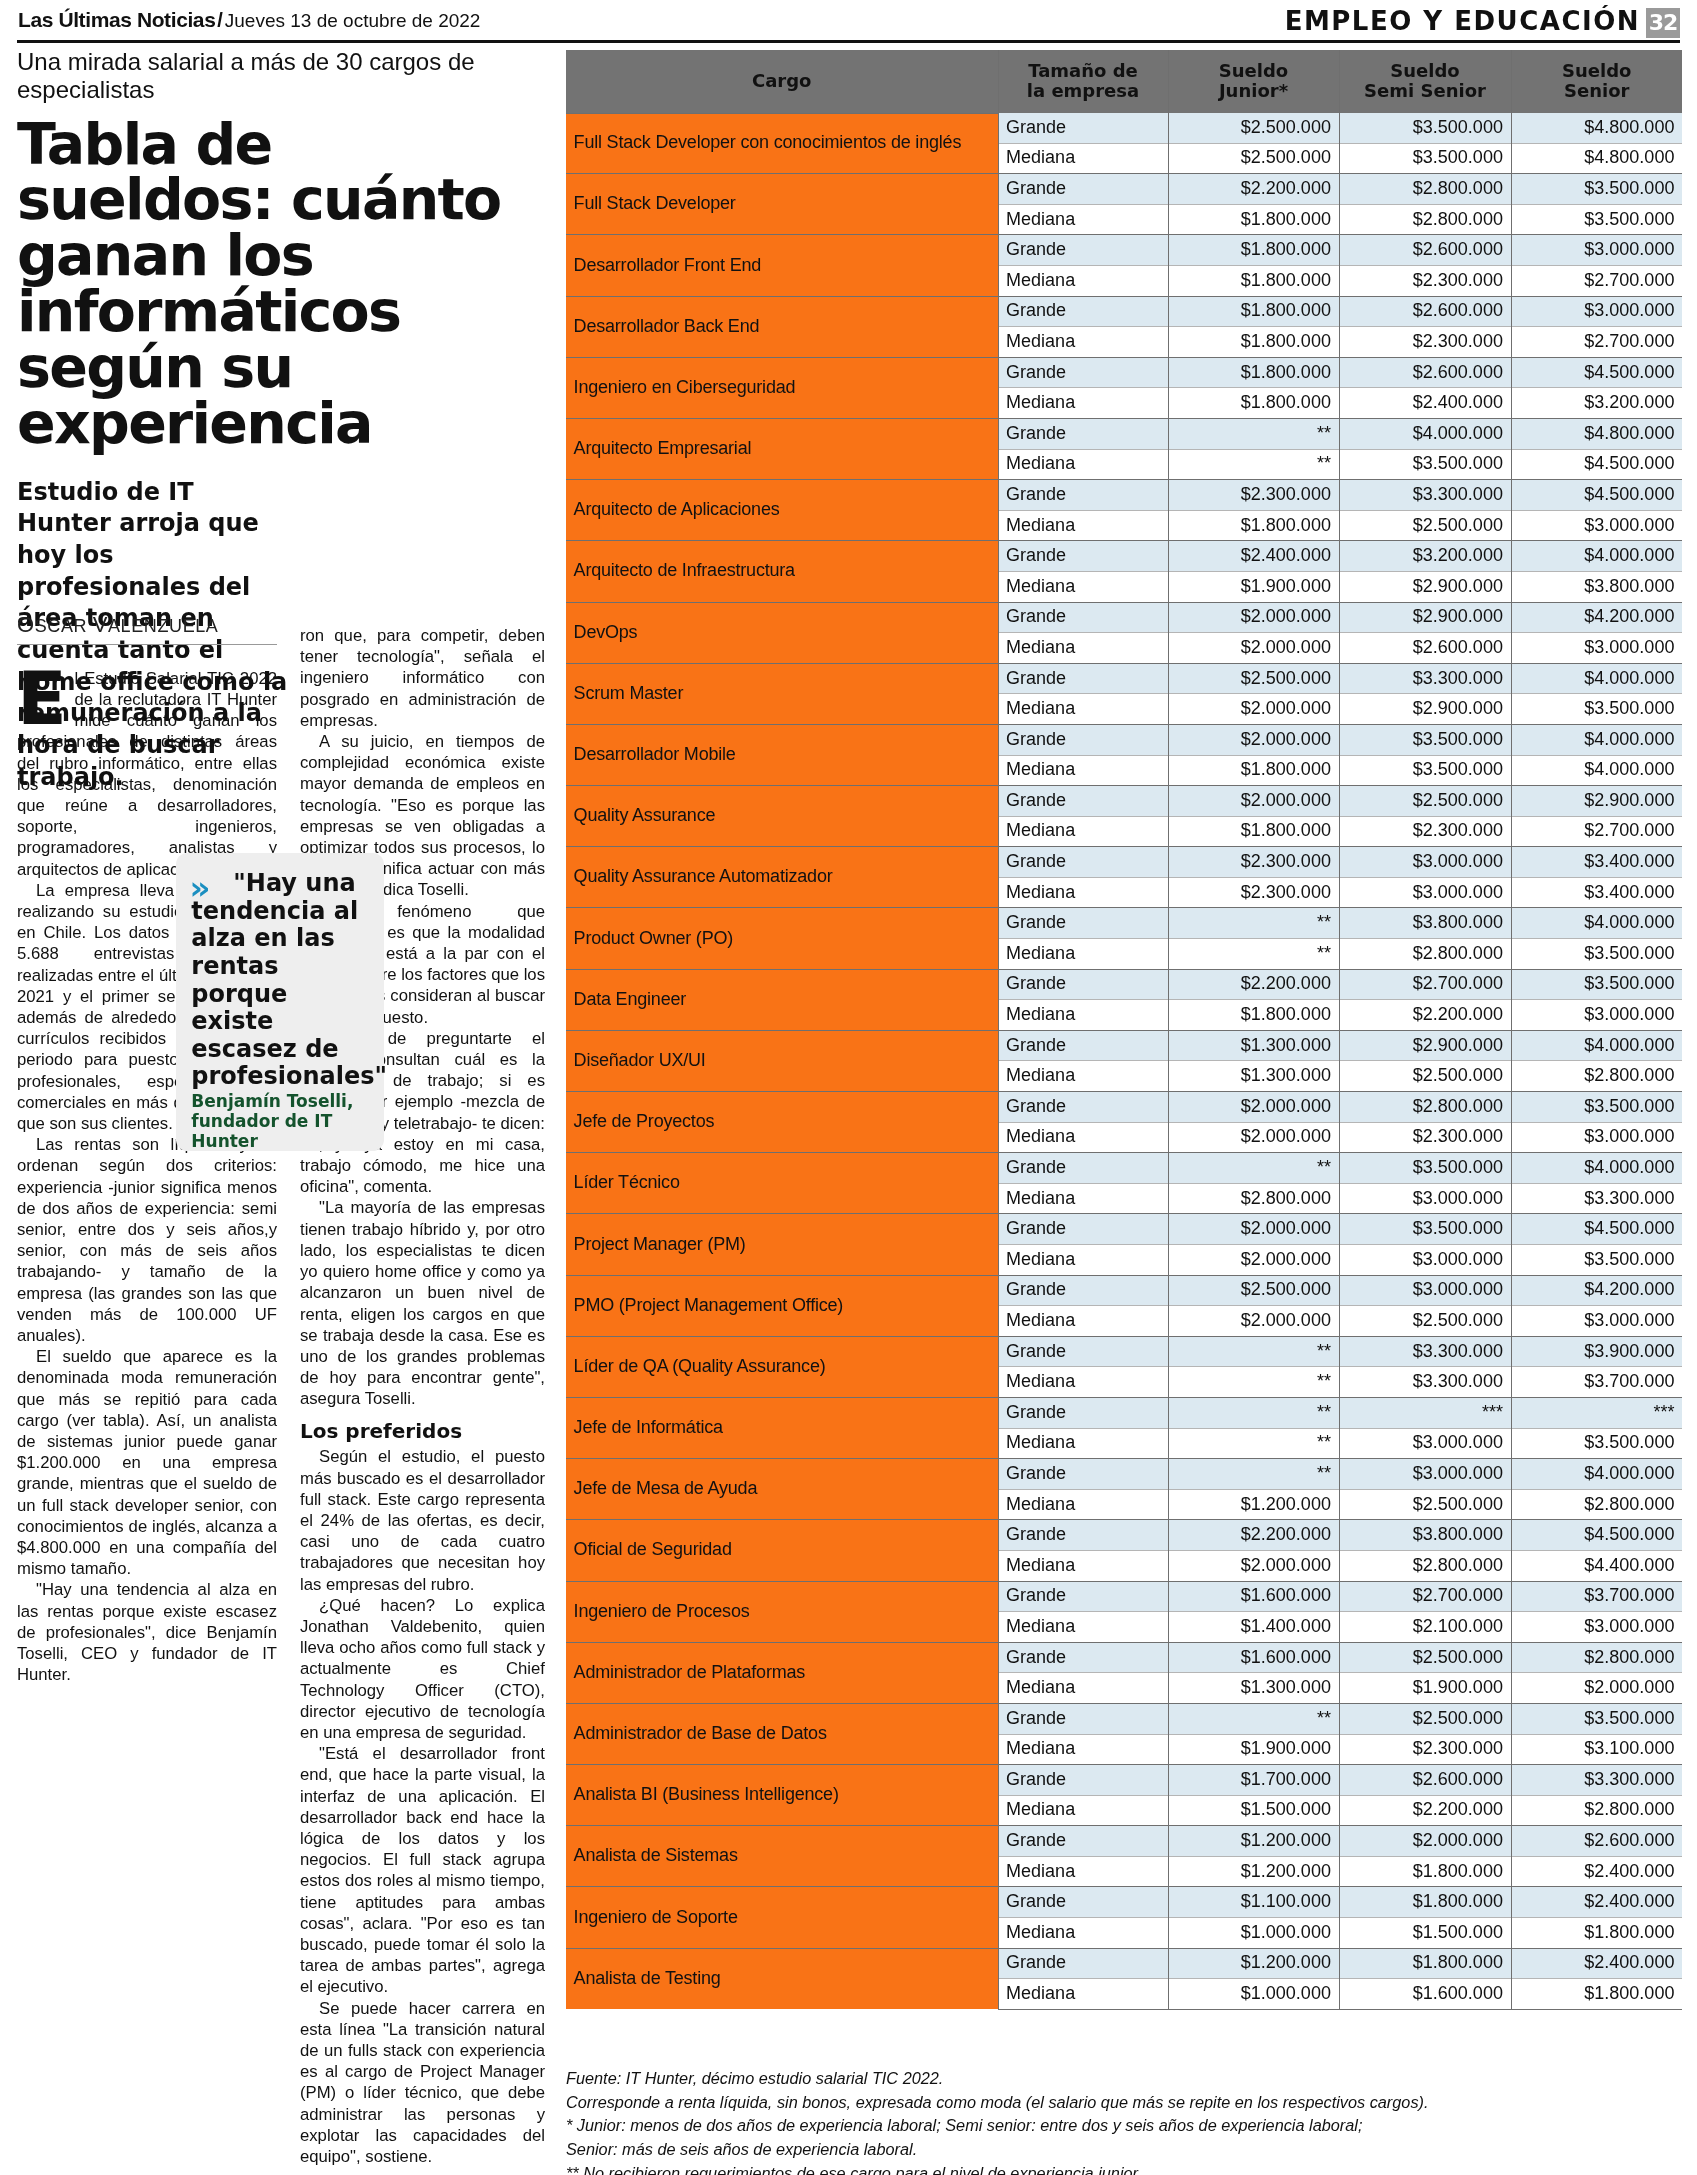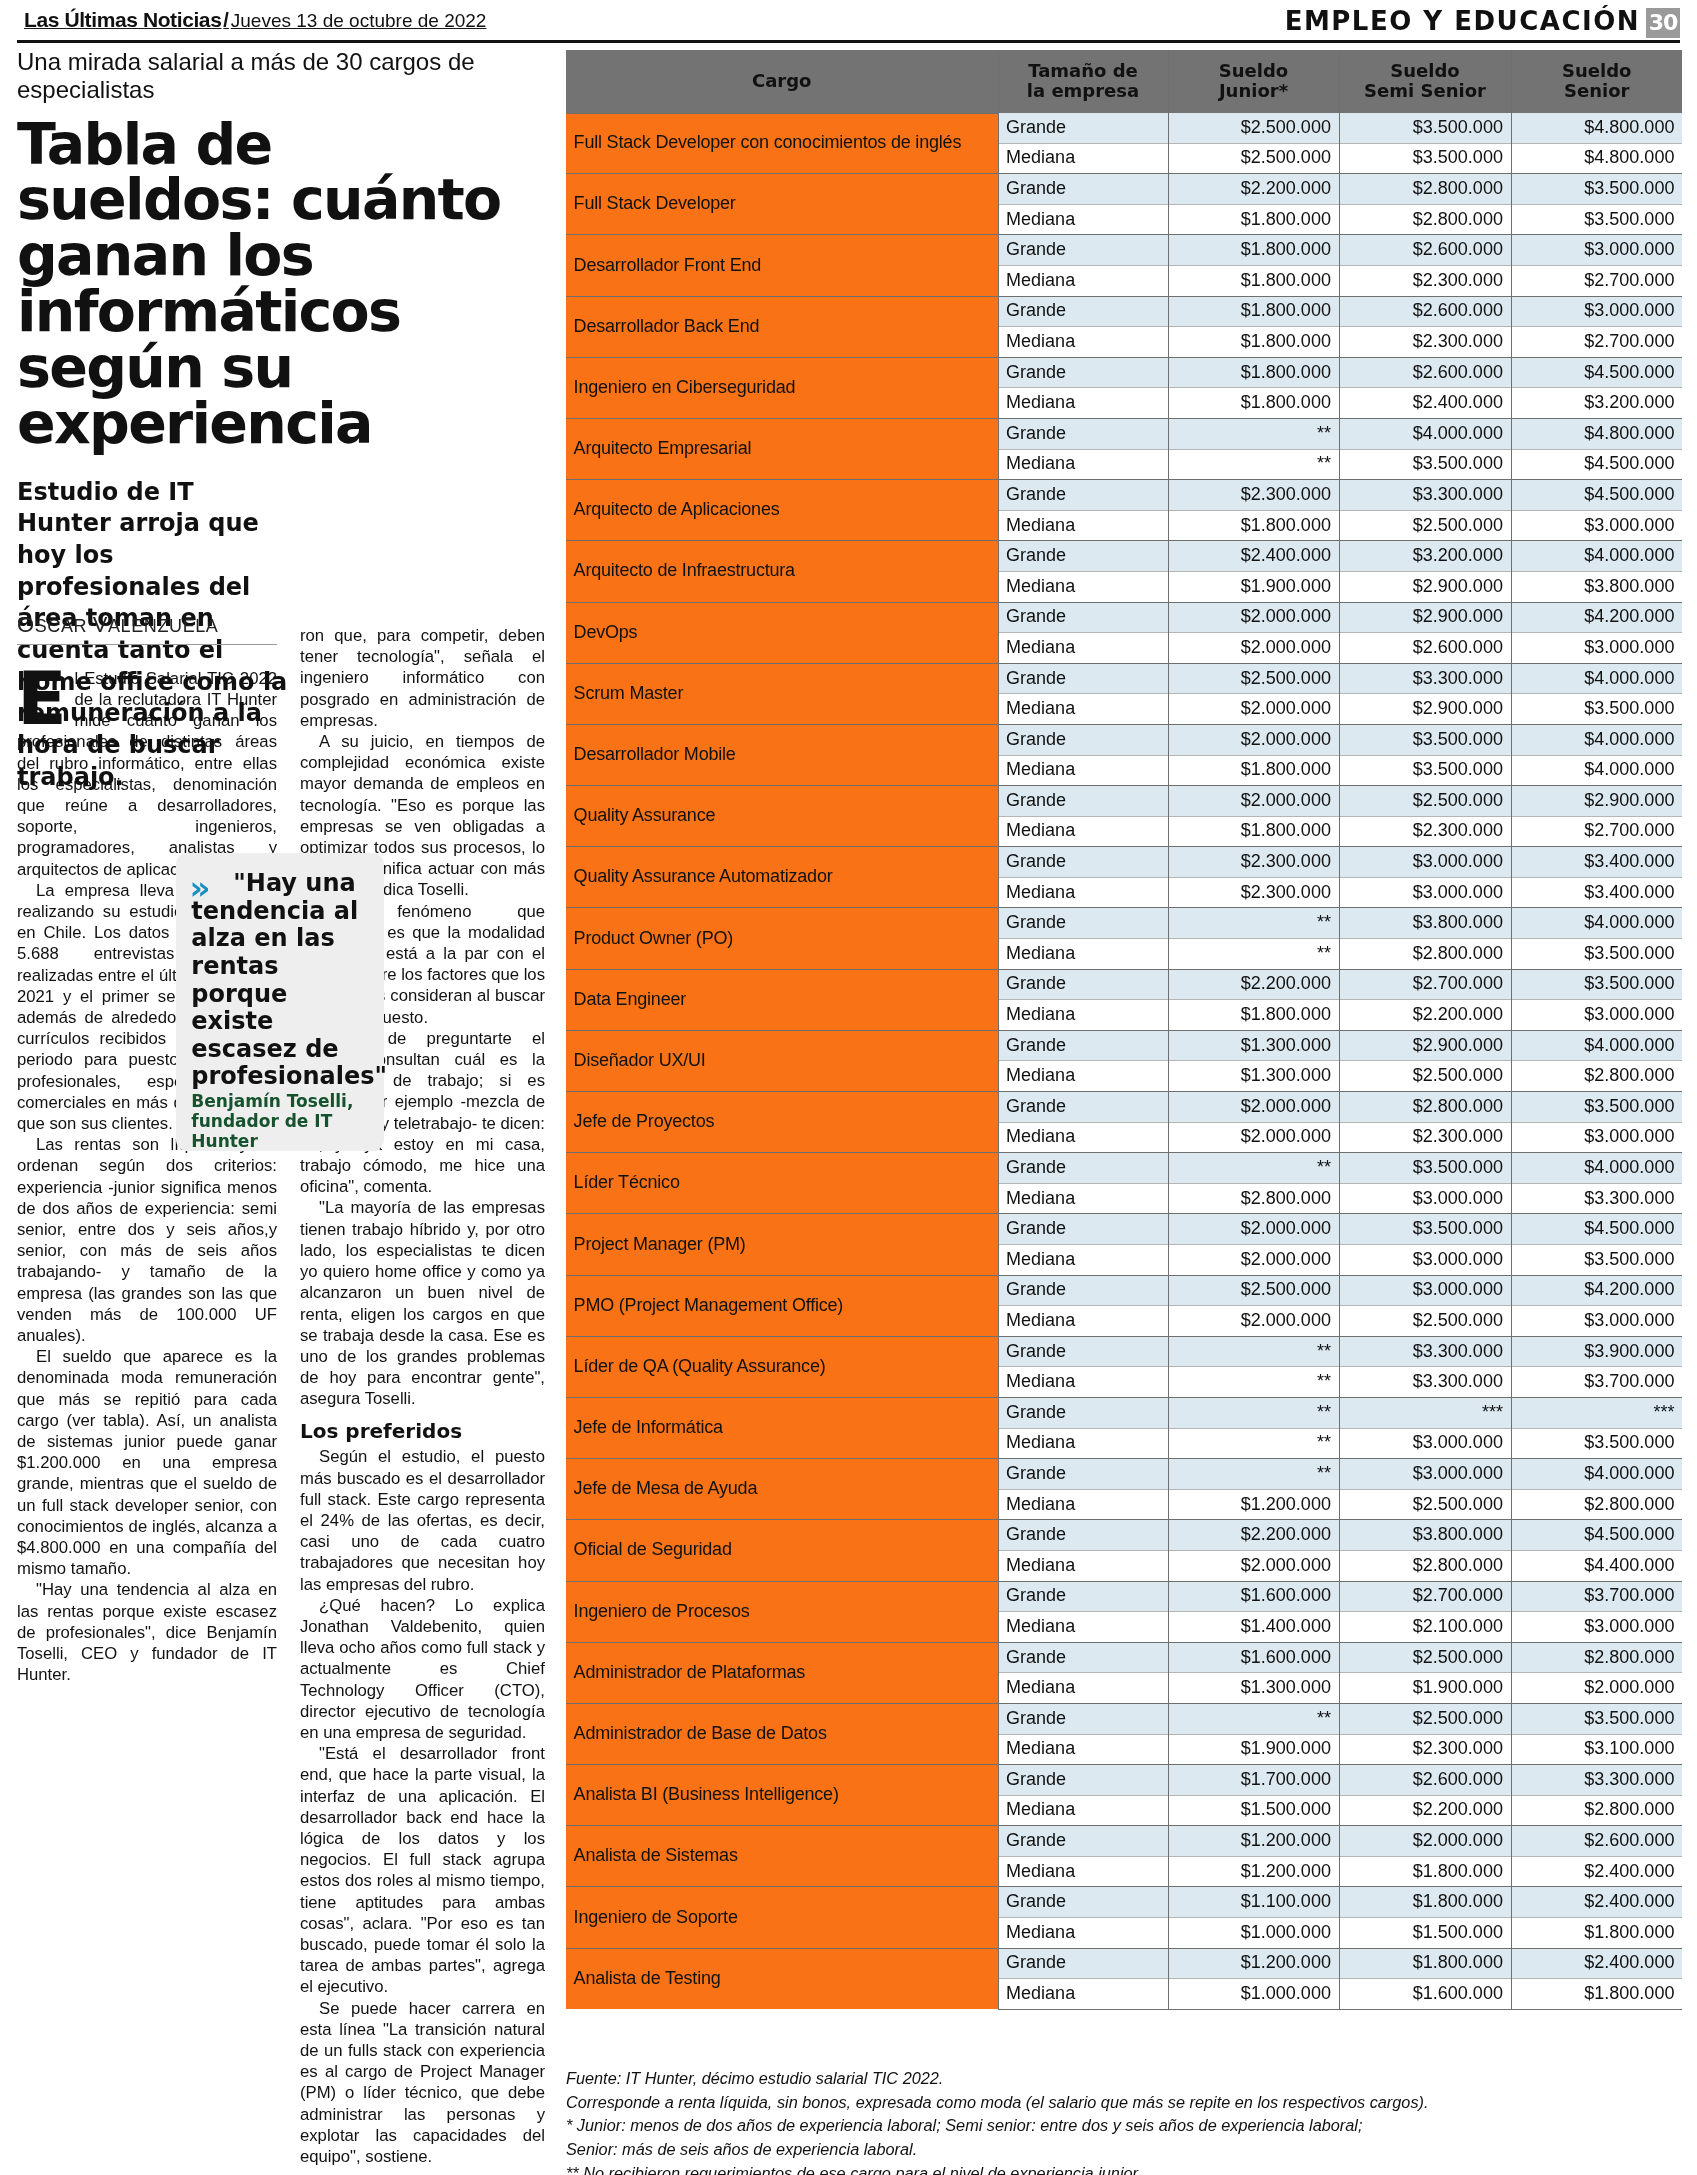--- a/index.html
+++ b/index.html
@@ -10,21 +10,21 @@
     font-family:"Liberation Sans", sans-serif;
     color:#1a1a1a;
     position:relative;
     overflow:hidden;
   }
 
   
   #masthead {
     position:absolute; left:17px; top:5.7px; width:1663px; height:38px;
   }
-  #mast-left { position:absolute; left:7px; top:1.9px; white-space:nowrap;text-decoration:underline; }
+  #mast-left { position:absolute; left:1px; top:1.9px; white-space:nowrap; }
   .mast-brand {
     font-weight:bold; font-size:21px; letter-spacing:-0.4px; color:#111;
   }
   .mast-slash { font-size:20px; font-weight:bold; color:#111; padding:0 1.9px; }
   .mast-date { font-size:19px; color:#111; font-weight:400; }
 
   #mast-right {
     position:absolute; right:40px; top:0px; white-space:nowrap;
   }
   .mast-section {
@@ -229,21 +229,21 @@
 </head>
 <body>
 
 <div id="masthead">
   <div id="mast-left">
     <span class="mast-brand">Las Últimas Noticias</span><span class="mast-slash">/</span><span class="mast-date">Jueves 13 de octubre de 2022</span>
   </div>
   <div id="mast-right">
     <span class="mast-section">EMPLEO Y EDUCACIÓN</span>
   </div>
-  <div id="page-num">30</div>
+  <div id="page-num">32</div>
 </div>
 <div id="mast-rule"></div>
 
 <div id="left-col">
   <div id="kicker">Una mirada salarial a más de 30 cargos de especialistas</div>
   <h1 id="headline">Tabla de sueldos: cuánto ganan los informáticos según su experiencia</h1>
   <div id="standfirst">Estudio de IT Hunter arroja que hoy los profesionales del área toman en cuenta tanto el home office como la remuneración a la hora de buscar trabajo.</div>
 </div>
 
 <div id="body-wrap">

